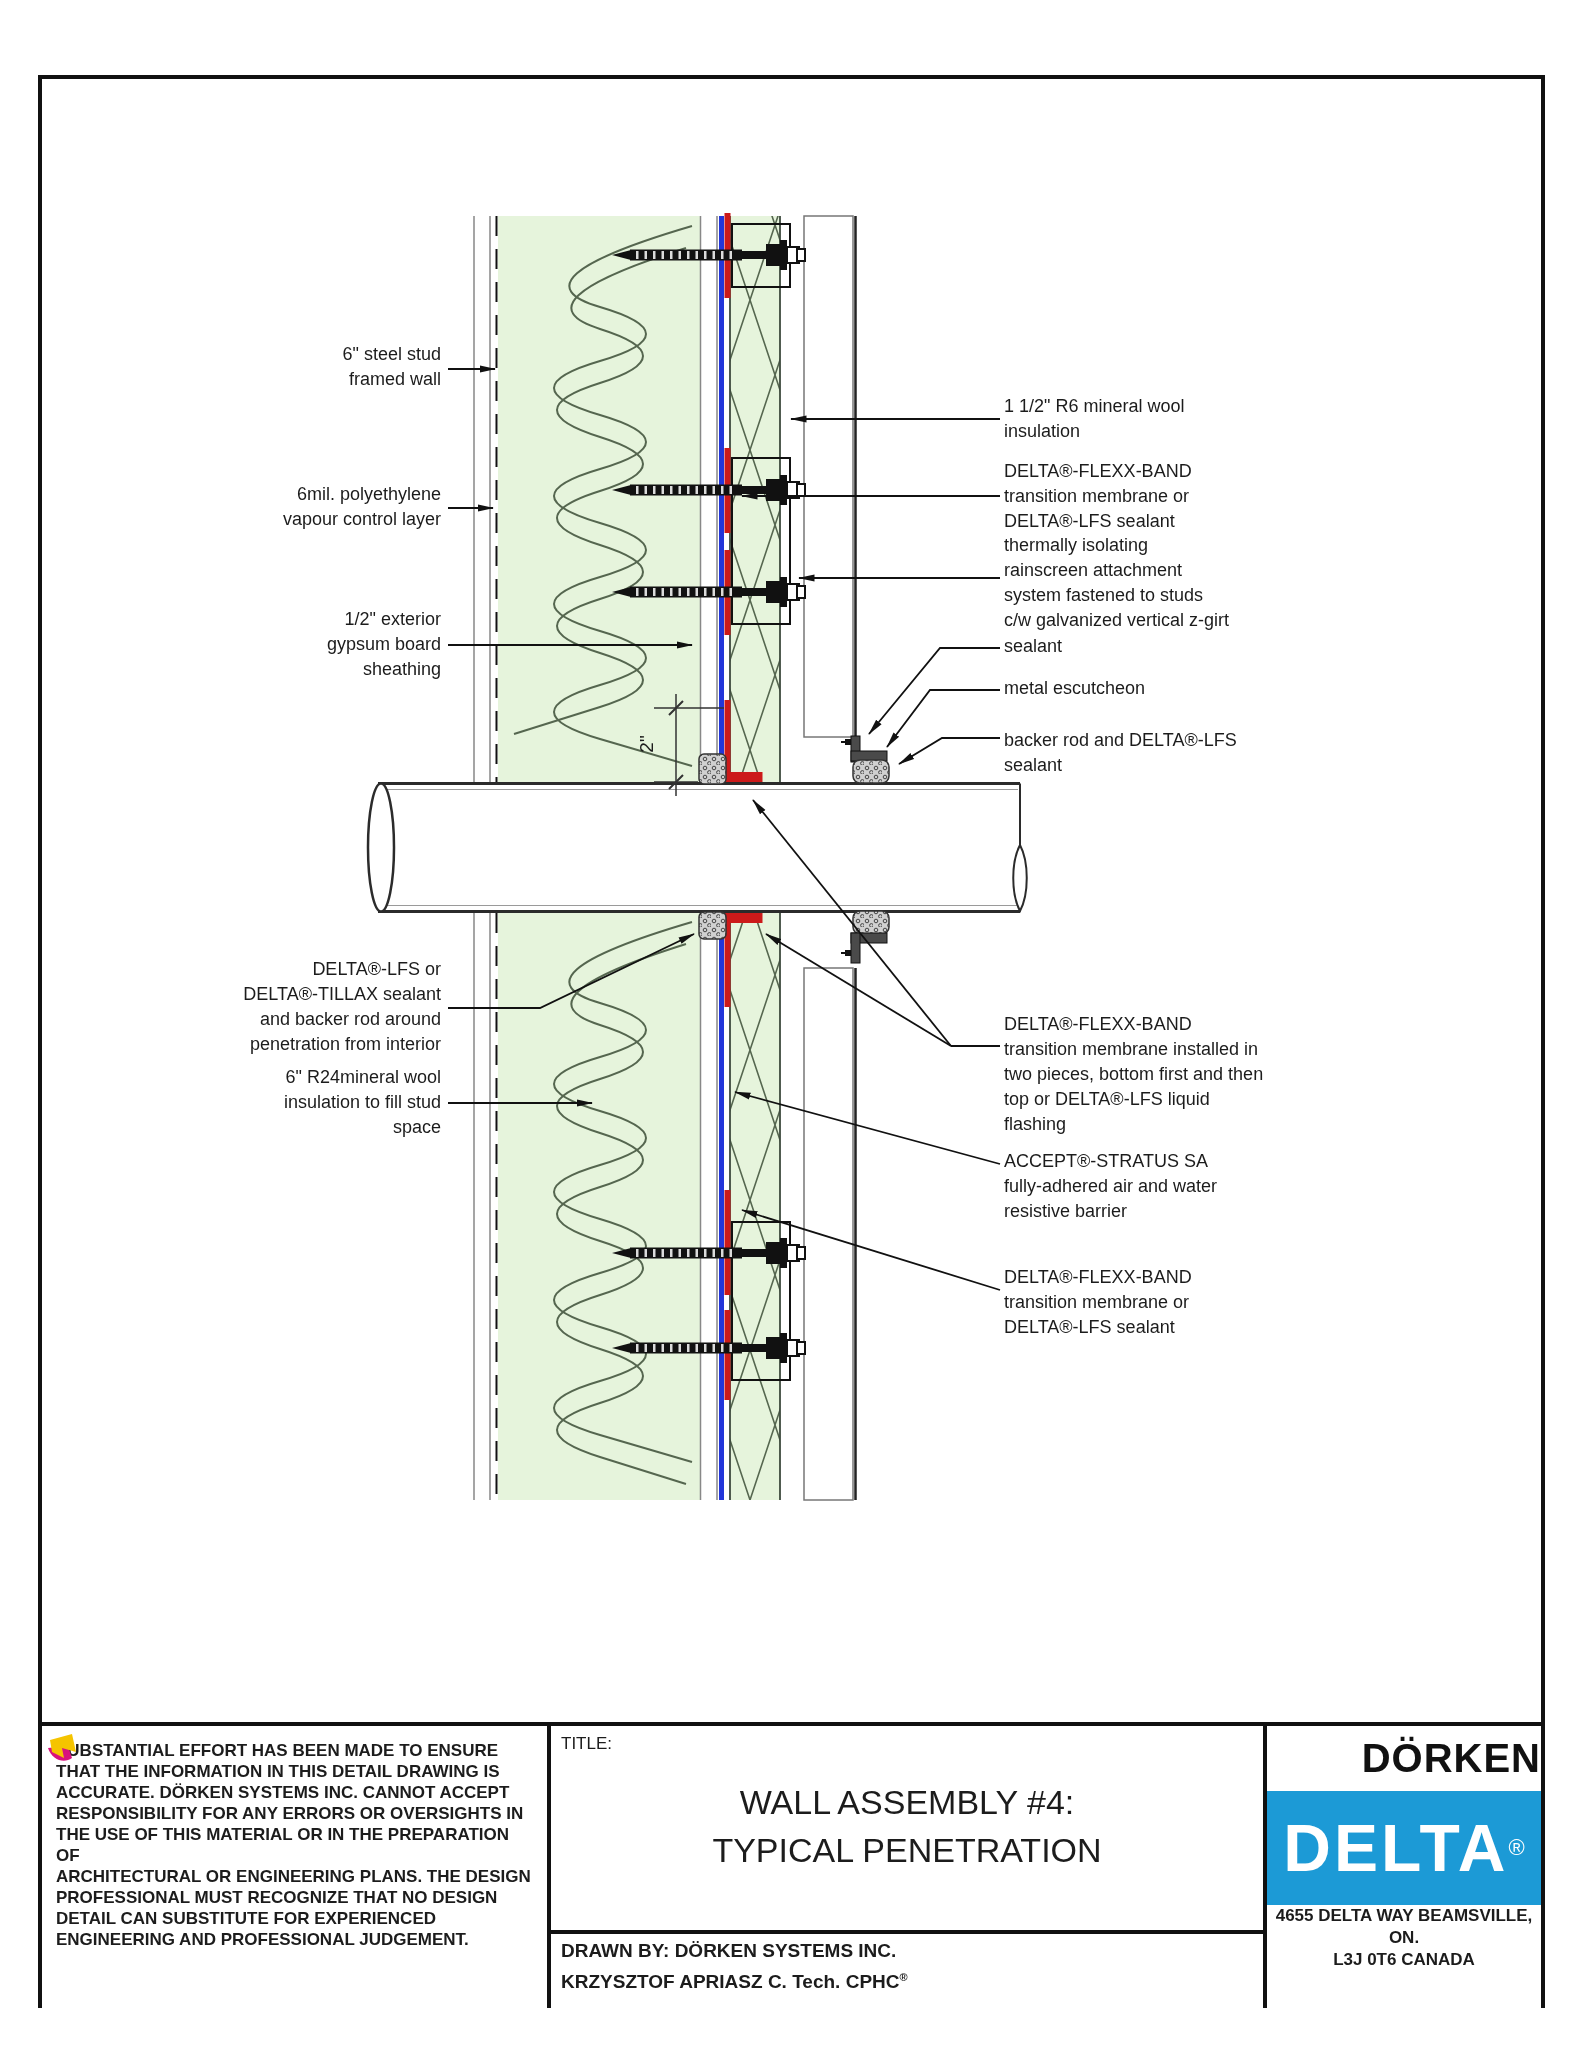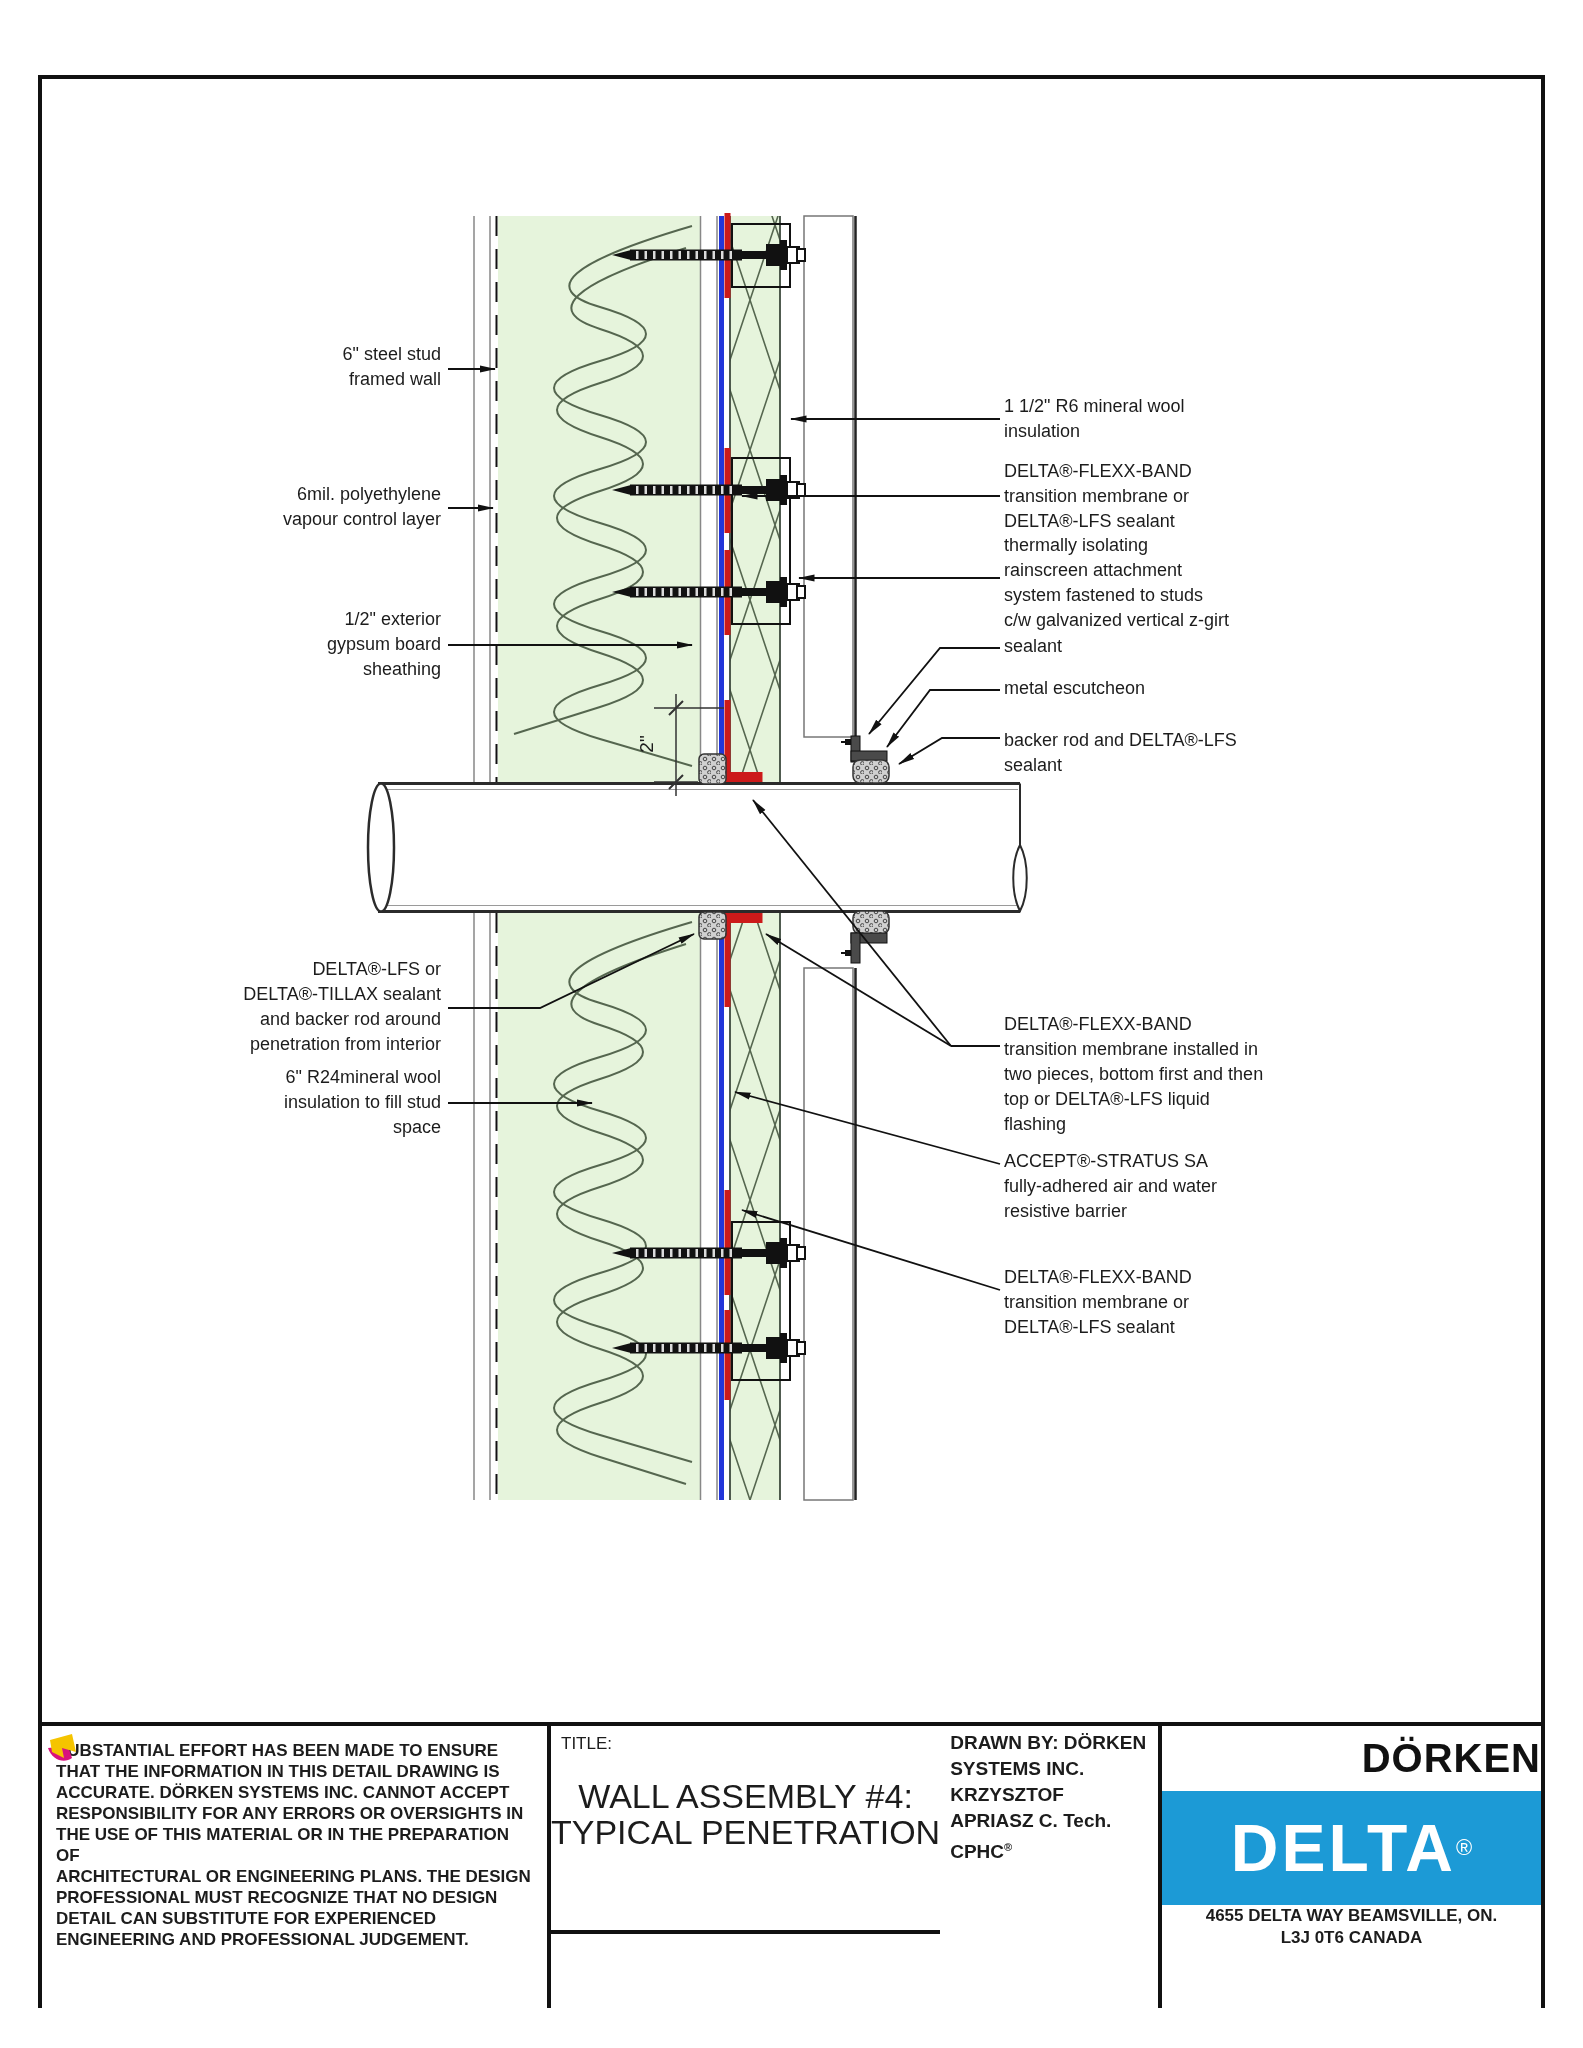--- a/index.html
+++ b/index.html
@@ -7,24 +7,24 @@
   .sheet{position:relative;width:1583px;height:2048px;background:#fff;overflow:hidden;}
   .page-border{position:absolute;left:38px;top:75px;width:1499px;height:1925px;border:4px solid #111;}
   svg{position:absolute;left:0;top:0;}
   .lbl{position:absolute;font-size:18px;line-height:25px;white-space:pre-line;color:#1c1c1c;}
   .lbl.r{text-align:right;}
   .dim{position:absolute;font-size:19px;transform:rotate(-90deg);transform-origin:center;}
   
   .titleblock{position:absolute;left:42px;top:1722px;width:1499px;height:282px;border-top:4px solid #111;display:flex;background:#fff;}
   .tb-cell{box-sizing:border-box;}
   .tb-disclaimer{width:505px;padding:14px 14px;font-size:17px;font-weight:bold;line-height:21px;white-space:pre-line;}
-  .tb-mid{width:615px;border-left:4px solid #111;border-right:4px solid #111;display:flex;flex-direction:row;}
+  .tb-mid{width:720px;border-left:4px solid #111;border-right:4px solid #111;display:flex;flex-direction:column;}
   .tb-title-cell{height:204px;border-bottom:4px solid #111;position:relative;}
   .tb-title-label{position:absolute;left:10px;top:8px;font-size:17px;}
-  .tb-title{margin-top:52px;text-align:center;font-size:34px;line-height:36px;white-space:pre-line;}
+  .tb-title{margin-top:52px;text-align:center;font-size:34px;line-height:48px;white-space:pre-line;}
   .tb-drawnby{flex:1;padding:4px 10px;font-weight:bold;font-size:19px;line-height:26px;}
   .tb-drawnby sup{font-size:11px;}
   .tb-right{flex:1;display:flex;flex-direction:column;}
   .tb-logo{height:65px;display:flex;align-items:center;justify-content:flex-end;gap:8px;padding-left:40px;}
   .tb-logo .word{font-size:40px;font-weight:800;letter-spacing:1px;color:#111;}
   .tb-delta{height:114px;background:var(--delta_blue,#1c9ad6);display:flex;align-items:center;justify-content:center;color:#fff;}
   .tb-delta .word{font-size:66px;font-weight:800;letter-spacing:3px;}
   .tb-delta sup{font-size:22px;vertical-align:super;}
   .tb-address{flex:1;text-align:center;font-weight:bold;font-size:17px;line-height:22px;white-space:pre-line;}
   

